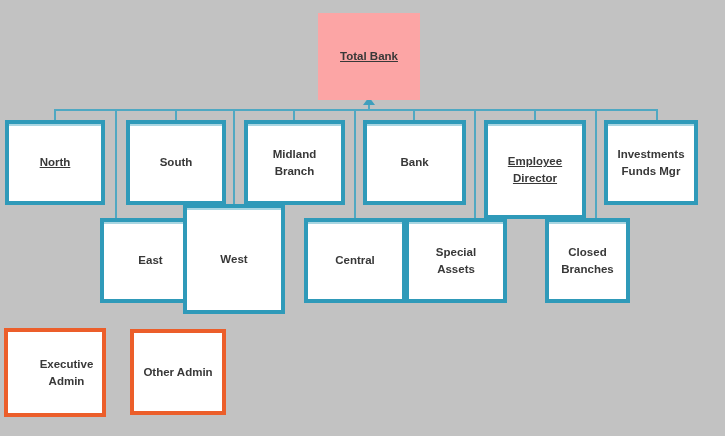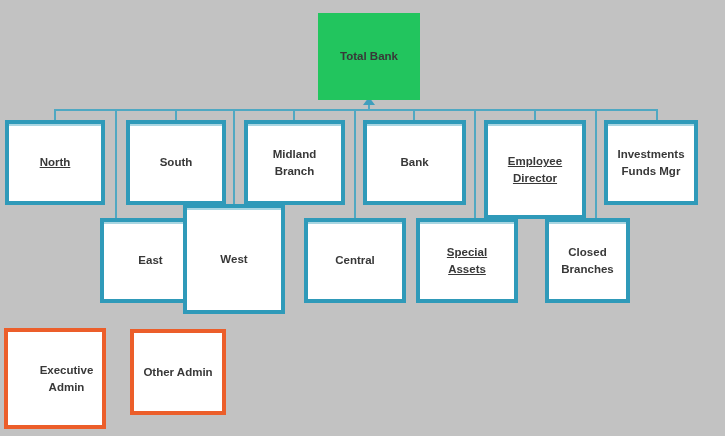--- a/index.html
+++ b/index.html
@@ -29,23 +29,24 @@
     padding:0 4px;
   }
   .node.branch {
     border:4px solid #2f9ab9;
     box-shadow: inset 0 2px 0 #a9d6e2;
   }
   .node.admin {
     border:4px solid #ec5e2a;
   }
   .node.root {
-    background:#22c55e;
+    background:#fca5a5;
     border:none;
     box-shadow:none;
+    text-decoration:underline;
   }
   .conn {
     position:absolute;
     background:#4fa8c2;
   }
   .arrowhead {
     position:absolute;
     width:0; height:0;
     border-left:6px solid transparent;
     border-right:6px solid transparent;
@@ -103,30 +104,30 @@
 
   <div class="node branch" style="left:65px; top:218px; width:101px; height:85px;margin-left:35px;">
     <span class="lbl">East</span>
   </div>
   <div class="node branch" style="left:183px; top:204px; width:102px; height:110px;">
     <span class="lbl">West</span>
   </div>
   <div class="node branch" style="left:304px; top:218px; width:102px; height:85px;">
     <span class="lbl">Central</span>
   </div>
-  <div class="node branch" style="left:416px; top:218px; width:102px; height:85px;text-decoration:underline;">
+  <div class="node branch" style="left:405px; top:218px; width:102px; height:85px;">
     <span class="lbl">Special
 Assets</span>
   </div>
   <div class="node branch" style="left:545px; top:218px; width:85px; height:85px;">
     <span class="lbl">Closed
 Branches</span>
   </div>
 
-  <div class="node admin" style="left:4px; top:328px; width:102px; height:101px;padding-left:23px;">
+  <div class="node admin" style="left:4px; top:328px; width:102px; height:89px;padding-left:23px;">
     <span class="lbl">Executive
 Admin</span>
   </div>
   <div class="node admin" style="left:130px; top:329px; width:96px; height:86px;">
     <span class="lbl">Other Admin</span>
   </div>
 
 </div>
 
 </body></html>

